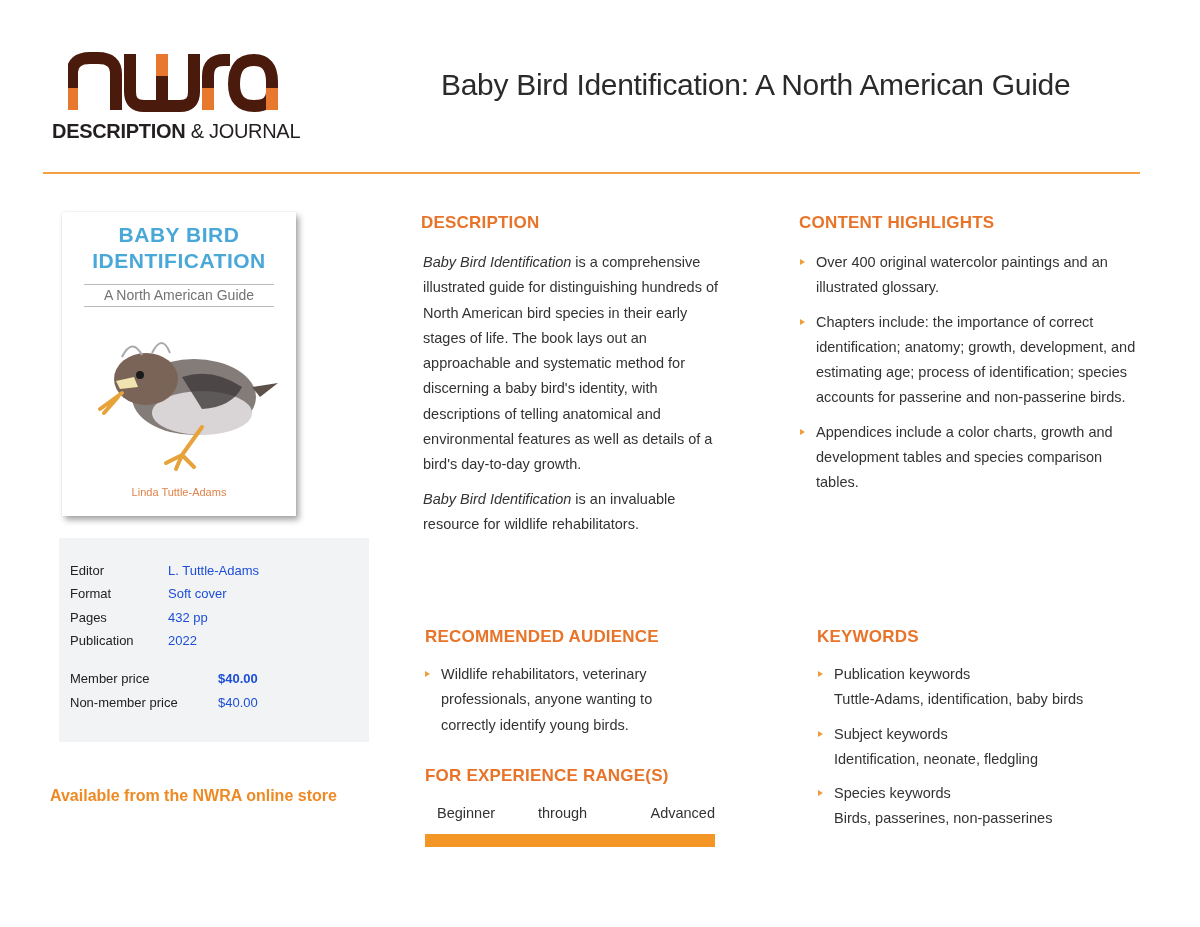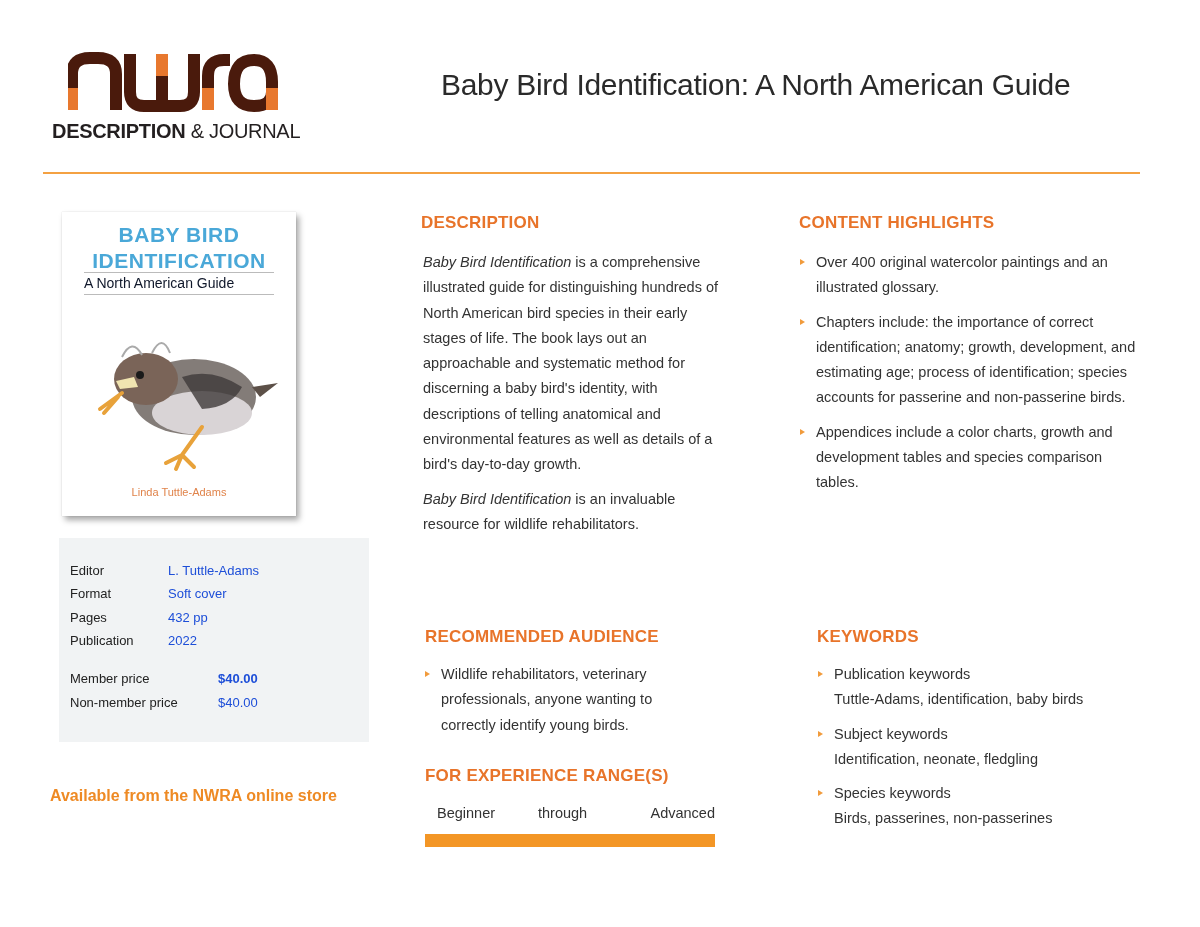--- a/index.html
+++ b/index.html
@@ -15,22 +15,22 @@
   .logo-sub span.light { font-weight: 400; text-align: center; }
 
   .page-title { left: 441px; top: 68px; font-size: 30px; color: #2a2a2a; white-space: nowrap; letter-spacing: -0.3px; }
   .rule { left: 43px; top: 172px; width: 1097px; height: 2px; background: #f4a142; }
 
   
   .cover { left: 62px; top: 212px; width: 234px; height: 304px; background: #fff;
            box-shadow: 3px 4px 6px rgba(0,0,0,0.35), 0 0 1px rgba(0,0,0,0.2); }
   .cover-title { position: absolute; left: 0; right: 0; top: 10px; text-align: center;
                  color: #4aa8d8; font-weight: 700; font-size: 21px; line-height: 26px; letter-spacing: 0.5px; }
-  .cover-sub { position: absolute; left: 22px; right: 22px; top: 60px; 
-               font-size: 14px; color: #0f172a; border-top: 1px solid #bbb; border-bottom: 1px solid #bbb; padding: 2px 0 3px; }
+  .cover-sub { position: absolute; left: 22px; right: 22px; top: 72px; text-align: center;
+               font-size: 14px; color: #737373; border-top: 1px solid #bbb; border-bottom: 1px solid #bbb; padding: 2px 0 3px; }
   .cover-art { position: absolute; left: 20px; top: 105px; width: 200px; height: 160px; }
   .cover-author { position: absolute; left: 0; right: 0; top: 274px; text-align: center; color: #e0834a; font-size: 11px; }
 
   
   .infobox { left: 59px; top: 538px; width: 310px; height: 204px; background: #f1f3f4; }
   .info-row { position: absolute; left: 11px; font-size: 13px; color: #222; }
   .info-row .k { position: absolute; left: 0; white-space: nowrap; }
   .info-row .v { position: absolute; left: 98px; white-space: nowrap; color: #1d4ed8; }
   .price-row .v { left: 148px; }
   .bold { font-weight: 700; }

